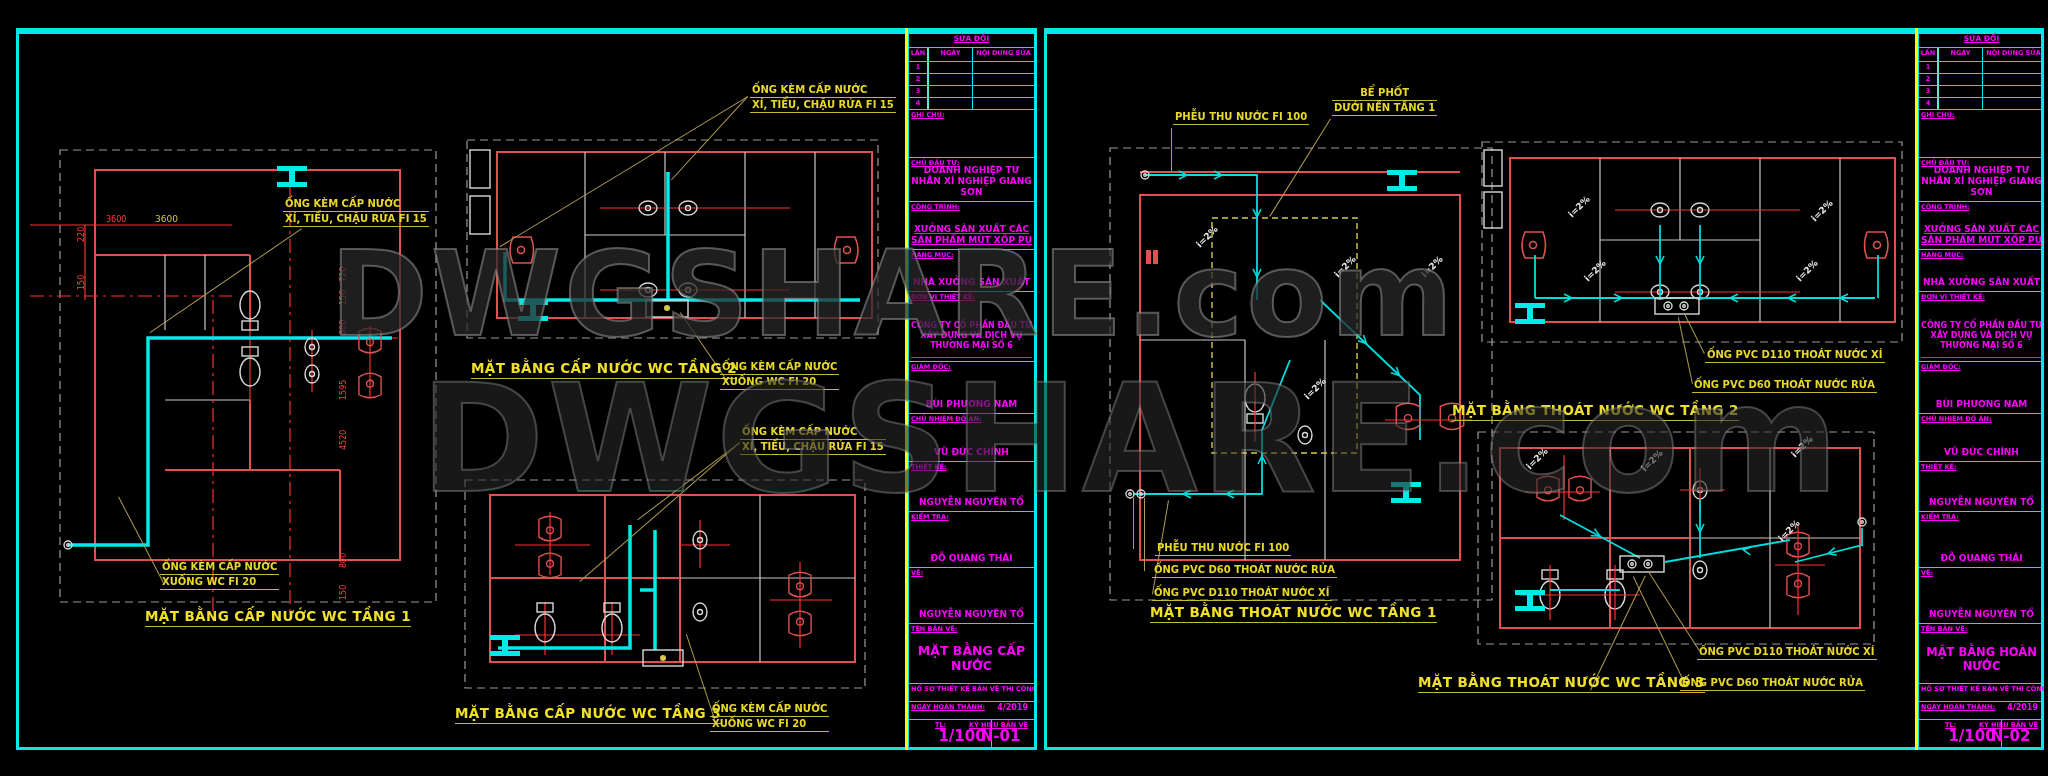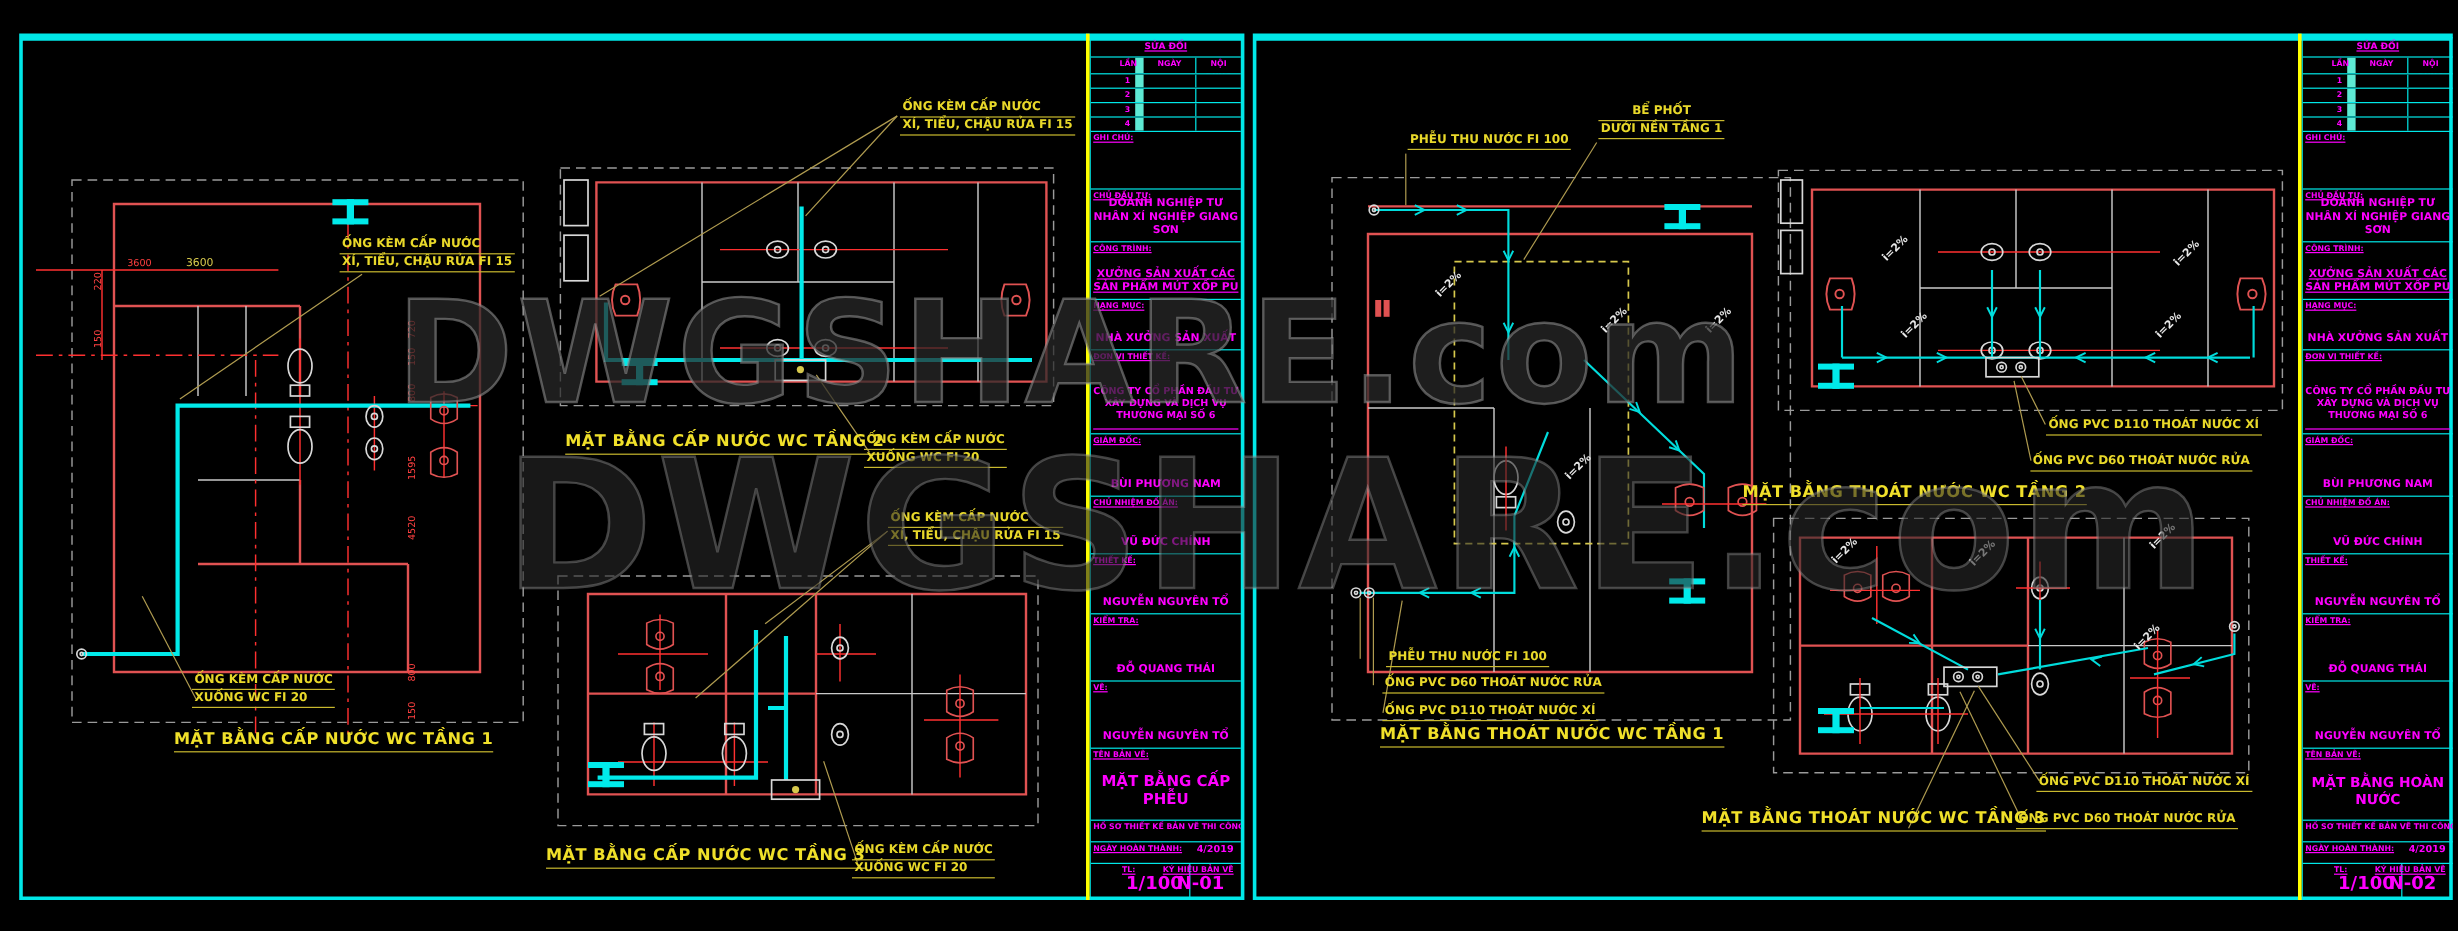--- a/index.html
+++ b/index.html
@@ -37,21 +37,21 @@
   
   .tblock{position:absolute;top:31px;width:125px;height:717px;z-index:3;border-left:1px solid #00e8e8;}
   .tbr{position:absolute;left:0;width:100%;border-top:1px solid #00e8e8;box-sizing:border-box;overflow:hidden;}
   .tl{position:absolute;left:2px;top:1px;color:#ff00ff;font-size:6.5px;font-weight:bold;text-decoration:underline;white-space:nowrap;}
   .tctr{position:absolute;width:100%;text-align:center;color:#ff00ff;font-size:7.5px;font-weight:bold;top:2px;text-decoration:underline;}
   .tn{position:absolute;bottom:3px;left:0;width:100%;text-align:center;color:#ff00ff;font-size:9px;font-weight:bold;line-height:11px;}
   .tn2{font-size:8px;line-height:10px;}
   .u{text-decoration:underline;}
   .rtab{display:flex;height:100%;}
   .rtab span{display:block;text-align:center;color:#ff00ff;font-size:6.5px;font-weight:bold;line-height:11px;box-sizing:border-box;}
-  .rtab span:nth-child(1){width:20px;border-right:7px solid #5eead4;margin-left:24px;}
+  .rtab span:nth-child(1){width:20px;border-right:2px solid #5eead4;}
   .rtab span:nth-child(2){width:44px;border-right:1px solid #00e8e8;}
   .rtab span:nth-child(3){flex:1;text-align:center;}
   .addr{position:absolute;left:2px;right:2px;bottom:3px;border-bottom:1px solid #ff00ff;height:0;}
   .dname{position:absolute;bottom:10px;width:100%;text-align:center;color:#ff00ff;font-size:12.5px;font-weight:bold;}
   .dval{position:absolute;right:6px;top:1px;color:#ff00ff;font-size:8px;font-weight:bold;}
   .cellL{position:absolute;left:0;top:0;bottom:0;width:58px;border-right:1px solid #00e8e8;margin-left:24px;}
   .cellR{position:absolute;left:58px;top:0;bottom:0;right:0;}
   .sval{position:absolute;bottom:3px;width:100%;text-align:center;color:#ff00ff;font-size:15px;font-weight:bold;}
 </style>
 </head>
@@ -407,21 +407,21 @@
     <div class="tbr" style="top:480px;height:56px">
         <span class="tl">KIỂM TRA:</span>
         <div class="tn">ĐỖ QUANG THÁI</div>
       </div>
     <div class="tbr" style="top:536px;height:56px">
         <span class="tl">VẼ:</span>
         <div class="tn">NGUYỄN NGUYÊN TỔ</div>
       </div>
     <div class="tbr" style="top:592px;height:60px">
         <span class="tl">TÊN BẢN VẼ:</span>
-        <div class="dname">MẶT BẰNG CẤP PHỄU</div>
+        <div class="dname">MẶT BẰNG CẤP NƯỚC</div>
       </div>
     <div class="tbr" style="top:652px;height:18px">
         <span class="tl" style="text-decoration:none">HỒ SƠ THIẾT KẾ BẢN VẼ THI CÔNG</span>
       </div>
     <div class="tbr" style="top:670px;height:18px">
         <span class="tl">NGÀY HOÀN THÀNH:</span>
         <span class="dval">4/2019</span>
       </div>
     <div class="tbr" style="top:688px;height:29px">
       <div class="cellL">

